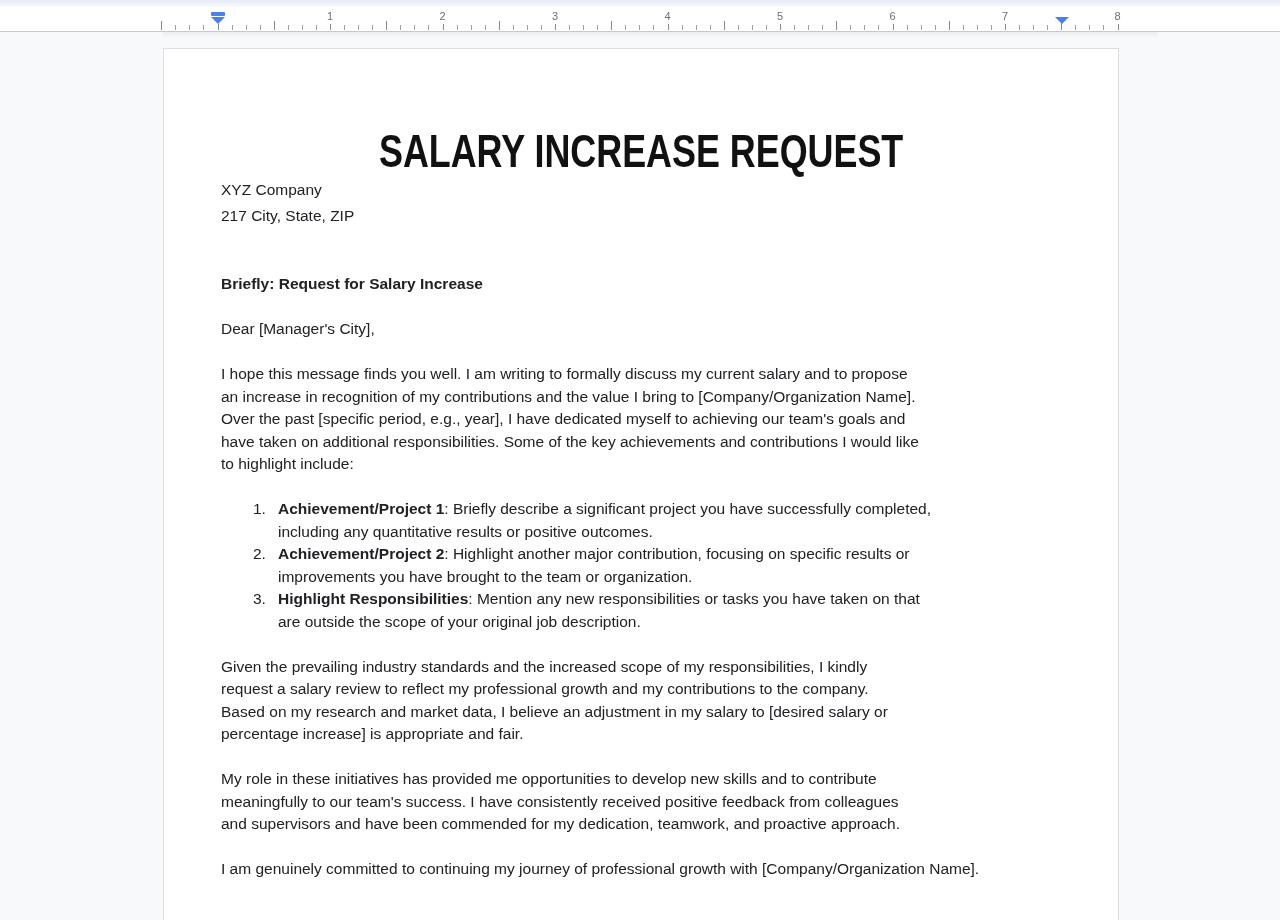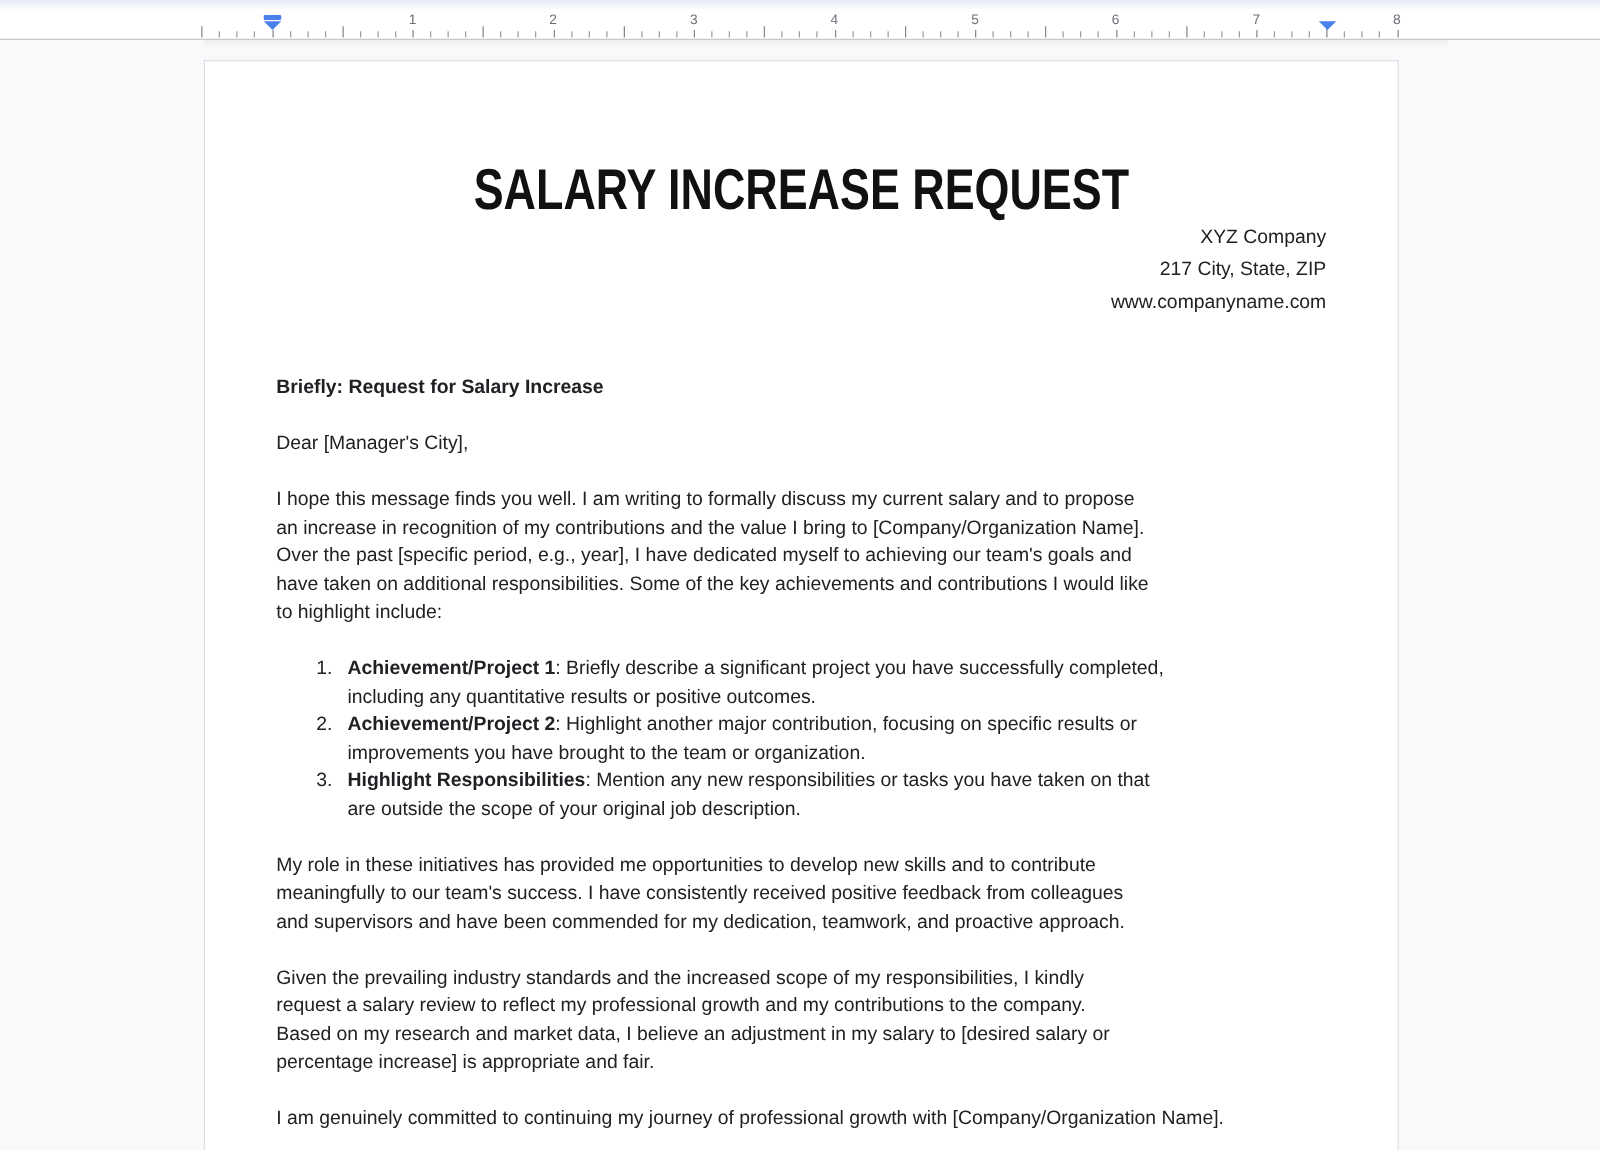--- a/index.html
+++ b/index.html
@@ -44,21 +44,21 @@
     position:absolute;left:163px;top:48px;width:956px;height:1400px;
     background:#ffffff;border:1px solid #dcdee3;
     box-sizing:border-box;
     padding:76px 57px 0 57px;
   }
   .doc-title{
     text-align:center;margin:0;line-height:52px;height:52px;
     font-size:46px;font-weight:700;color:#111;white-space:nowrap;
   }
   .doc-title .squeeze{display:inline-block;transform:scaleX(0.78);transform-origin:50% 50%;letter-spacing:0px;}
-  .company-block{margin-top:2px;text-align:right;font-size:17px;line-height:26px;color:#27292c;}
+  .company-block{margin-top:2px;text-align:left;font-size:17px;line-height:26px;color:#27292c;}
   .company-block div{height:26px;}
   .body-text{font-size:15.5px;line-height:22.5px;color:#202124;}
   .para{white-space:pre-line;margin:0 0 22.5px 0;}
   .subject{margin-top:42px;font-weight:700;}
   .list{margin:0 0 22.5px 0;}
   .li{position:relative;padding-left:57px;white-space:pre-line;}
   .li .num{position:absolute;left:32px;top:0;white-space:nowrap;}
   b{font-weight:700;}
 </style>
 </head>
@@ -155,41 +155,40 @@
   </div>
 </div>
 <div class="ruler-shadow"></div>
 
 <div class="page">
   <h1 class="doc-title"><span class="squeeze">SALARY INCREASE REQUEST</span></h1>
 
   <div class="company-block body-text">
     <div>XYZ Company</div>
     <div>217 City, State, ZIP</div>
-    <div>www.companyname.com</div>
   </div>
 
   <div class="body-text">
     <p class="para subject">Briefly: Request for Salary Increase</p>
     <p class="para">Dear [Manager's City],</p>
     <p class="para">I hope this message finds you well. I am writing to formally discuss my current salary and to propose
 an increase in recognition of my contributions and the value I bring to [Company/Organization Name].
 Over the past [specific period, e.g., year], I have dedicated myself to achieving our team's goals and
 have taken on additional responsibilities. Some of the key achievements and contributions I would like
 to highlight include:</p>
     <div class="list" id="achievement-list">
         <div class="li"><span class="num">1.</span><b>Achievement/Project 1</b><span>: Briefly describe a significant project you have successfully completed,
 including any quantitative results or positive outcomes.</span></div>
         <div class="li"><span class="num">2.</span><b>Achievement/Project 2</b><span>: Highlight another major contribution, focusing on specific results or
 improvements you have brought to the team or organization.</span></div>
         <div class="li"><span class="num">3.</span><b>Highlight Responsibilities</b><span>: Mention any new responsibilities or tasks you have taken on that
 are outside the scope of your original job description.</span></div>
       </div>
-    <p class="para">My role in these initiatives has provided me opportunities to develop new skills and to contribute
-meaningfully to our team's success. I have consistently received positive feedback from colleagues
-and supervisors and have been commended for my dedication, teamwork, and proactive approach.</p>
     <p class="para">Given the prevailing industry standards and the increased scope of my responsibilities, I kindly
 request a salary review to reflect my professional growth and my contributions to the company.
 Based on my research and market data, I believe an adjustment in my salary to [desired salary or
 percentage increase] is appropriate and fair.</p>
+    <p class="para">My role in these initiatives has provided me opportunities to develop new skills and to contribute
+meaningfully to our team's success. I have consistently received positive feedback from colleagues
+and supervisors and have been commended for my dedication, teamwork, and proactive approach.</p>
     <p class="para">I am genuinely committed to continuing my journey of professional growth with [Company/Organization Name].</p>
   </div>
 </div>
 
 </body></html>

